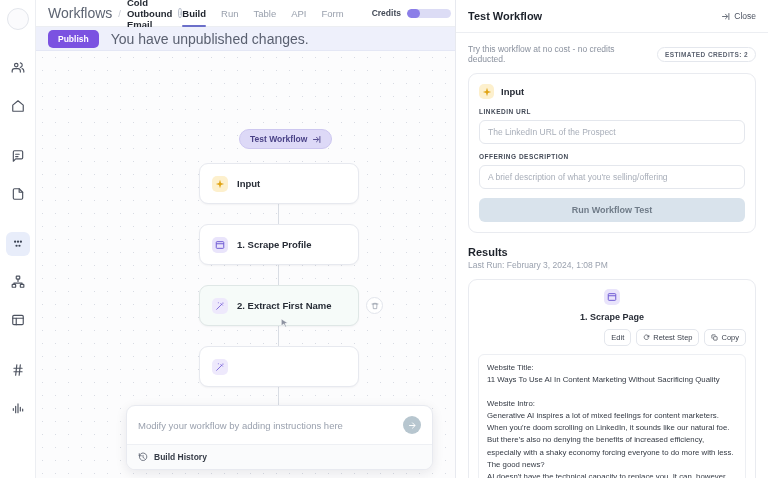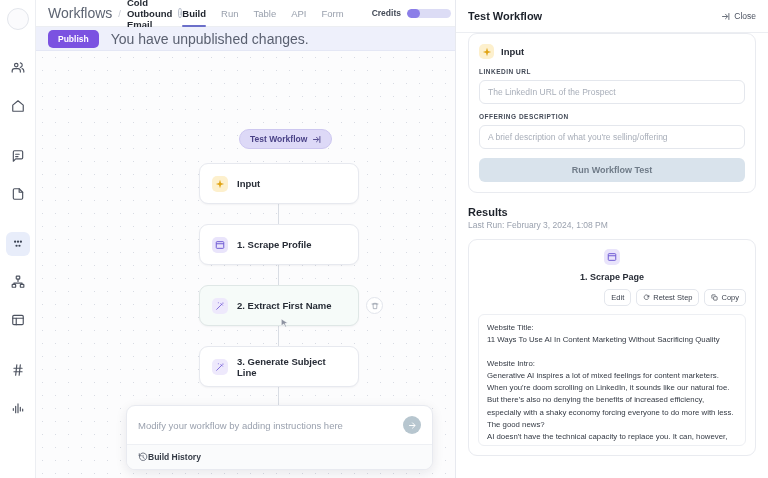--- a/index.html
+++ b/index.html
@@ -136,21 +136,21 @@
   }
   .dock-input::placeholder { color: #9aa1ae; }
   .send-btn {
     width: 18px; height: 18px; border-radius: 50%; background: #b7c6cf;
     display: flex; align-items: center; justify-content: center; flex: 0 0 18px;
     border: none; cursor: pointer; color: #fff;
   }
   .send-btn svg { width: 9px; height: 9px; }
   .dock-foot {
     border-top: 1px solid #eef0f4; padding: 7px 11px;
-    display: flex; align-items: center; background: #fafbfc; cursor: pointer;
+    display: flex; align-items: center; gap: 6px; background: #fafbfc; cursor: pointer;
   }
   .dock-foot svg { width: 10px; height: 10px; color: #5b6170; }
   .dock-foot span { font-size: 8.5px; color: #353b46; font-weight: 600; }
 
   
   .panel {
     width: 313px; flex: 0 0 313px; height: 478px;
     background: #fff; border-left: 1px solid #e7e9ef;
     display: flex; flex-direction: column; overflow: hidden;
   }
@@ -384,21 +384,20 @@
 
         <div class="node" style="top:295px;">
           <span class="node-ico lilac">
             <svg viewBox="0 0 24 24" fill="none" stroke="currentColor" stroke-width="2.2" stroke-linecap="round">
                 <path d="M4 20 16 8"></path>
                 <path d="M14 6l4 4"></path>
                 <circle cx="19" cy="5" r="1.6" fill="currentColor" stroke="none"></circle>
                 <circle cx="8" cy="4" r="1.2" fill="currentColor" stroke="none"></circle>
               </svg>
           </span>
-          <span class="node-label">3. Generate Subject Line</span>
         </div>
 
         <div class="node" style="top:356px;">
           <span class="node-ico lilac">
             <svg viewBox="0 0 24 24" fill="none" stroke="currentColor" stroke-width="2.2" stroke-linecap="round">
                 <path d="M4 20 16 8"></path>
                 <path d="M14 6l4 4"></path>
                 <circle cx="19" cy="5" r="1.6" fill="currentColor" stroke="none"></circle>
                 <circle cx="8" cy="4" r="1.2" fill="currentColor" stroke="none"></circle>
               </svg>
@@ -437,20 +436,24 @@
         <svg viewBox="0 0 24 24" fill="none" stroke="currentColor" stroke-width="2.2" stroke-linecap="round" stroke-linejoin="round">
             <path d="M4 12h12"></path>
             <path d="M12 6l6 6-6 6"></path>
             <path d="M21 4v16"></path>
           </svg>
         <span>Close</span>
       </button>
     </div>
 
     <div class="panel-body">
+      <div class="try-row">
+        <span class="try-note">Try this workflow at no cost - no credits deducted.</span>
+        <span class="est-chip">ESTIMATED CREDITS: 2</span>
+      </div>
 
       <div class="inputcard">
         <div class="ic-head">
           <span class="node-ico amber">
             <svg viewBox="0 0 24 24" fill="currentColor">
                 <path d="M12 2l2.4 7.6L22 12l-7.6 2.4L12 22l-2.4-7.6L2 12l7.6-2.4z"></path>
               </svg>
           </span>
           <span class="ic-title">Input</span>
         </div>

